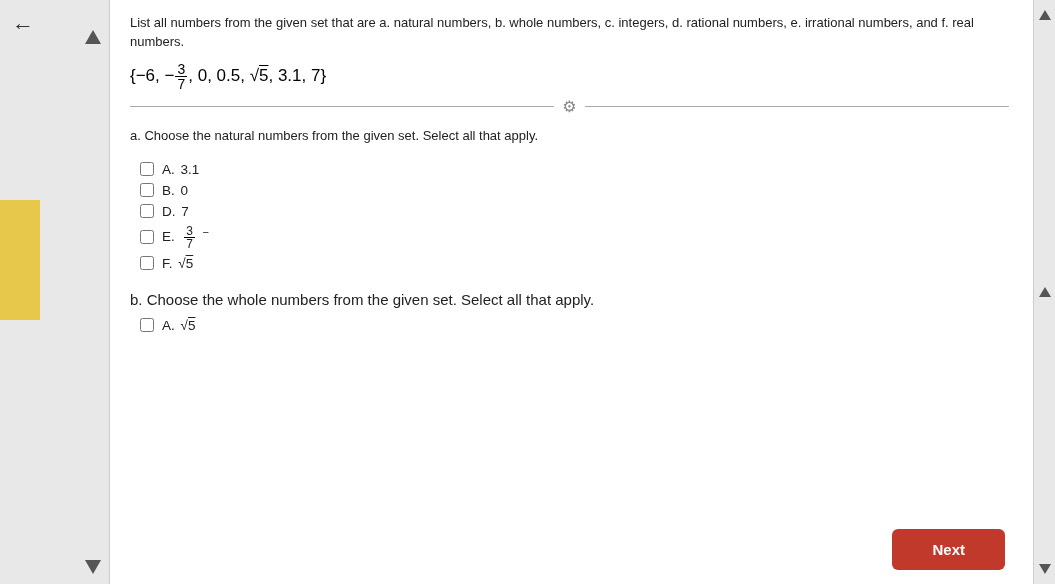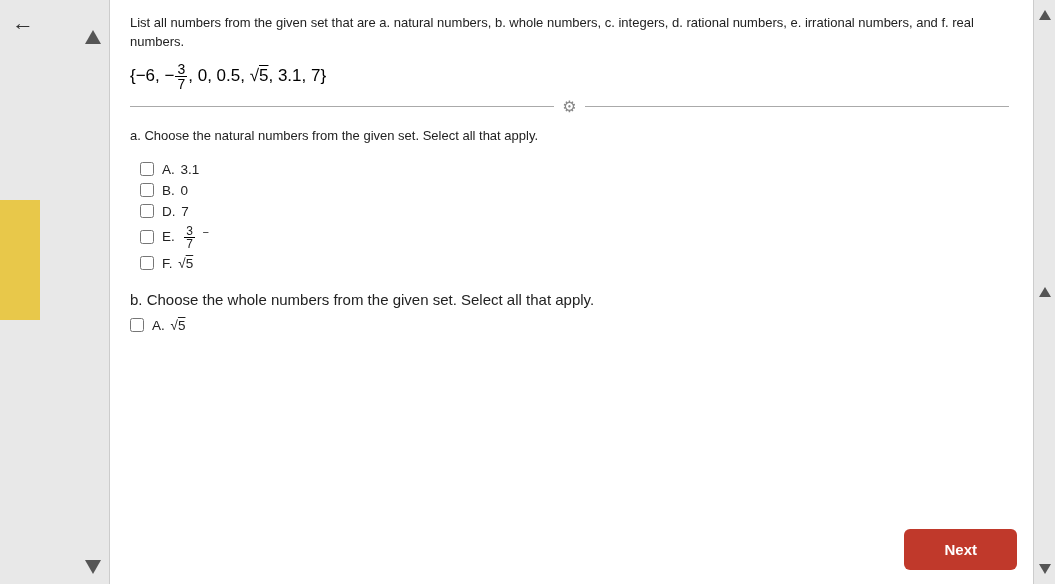--- a/index.html
+++ b/index.html
@@ -189,28 +189,28 @@
       font-size: 15px;
       color: #222;
       margin-bottom: 10px;
       font-family: Arial, sans-serif;
     }
 
     .options-grid-b {
       display: grid;
       grid-template-columns: 1fr 1fr;
       gap: 16px 60px;
-      margin-left: 0;
+      margin-left: 10px;
     }
 
     
     .next-btn {
       position: absolute;
       bottom: 14px;
-      right: 16px;
+      right: 28px;
       background: #c0392b;
       color: #fff;
       border: none;
       border-radius: 6px;
       padding: 12px 40px;
       font-size: 15px;
       font-family: Arial, sans-serif;
       font-weight: bold;
       cursor: pointer;
     }

